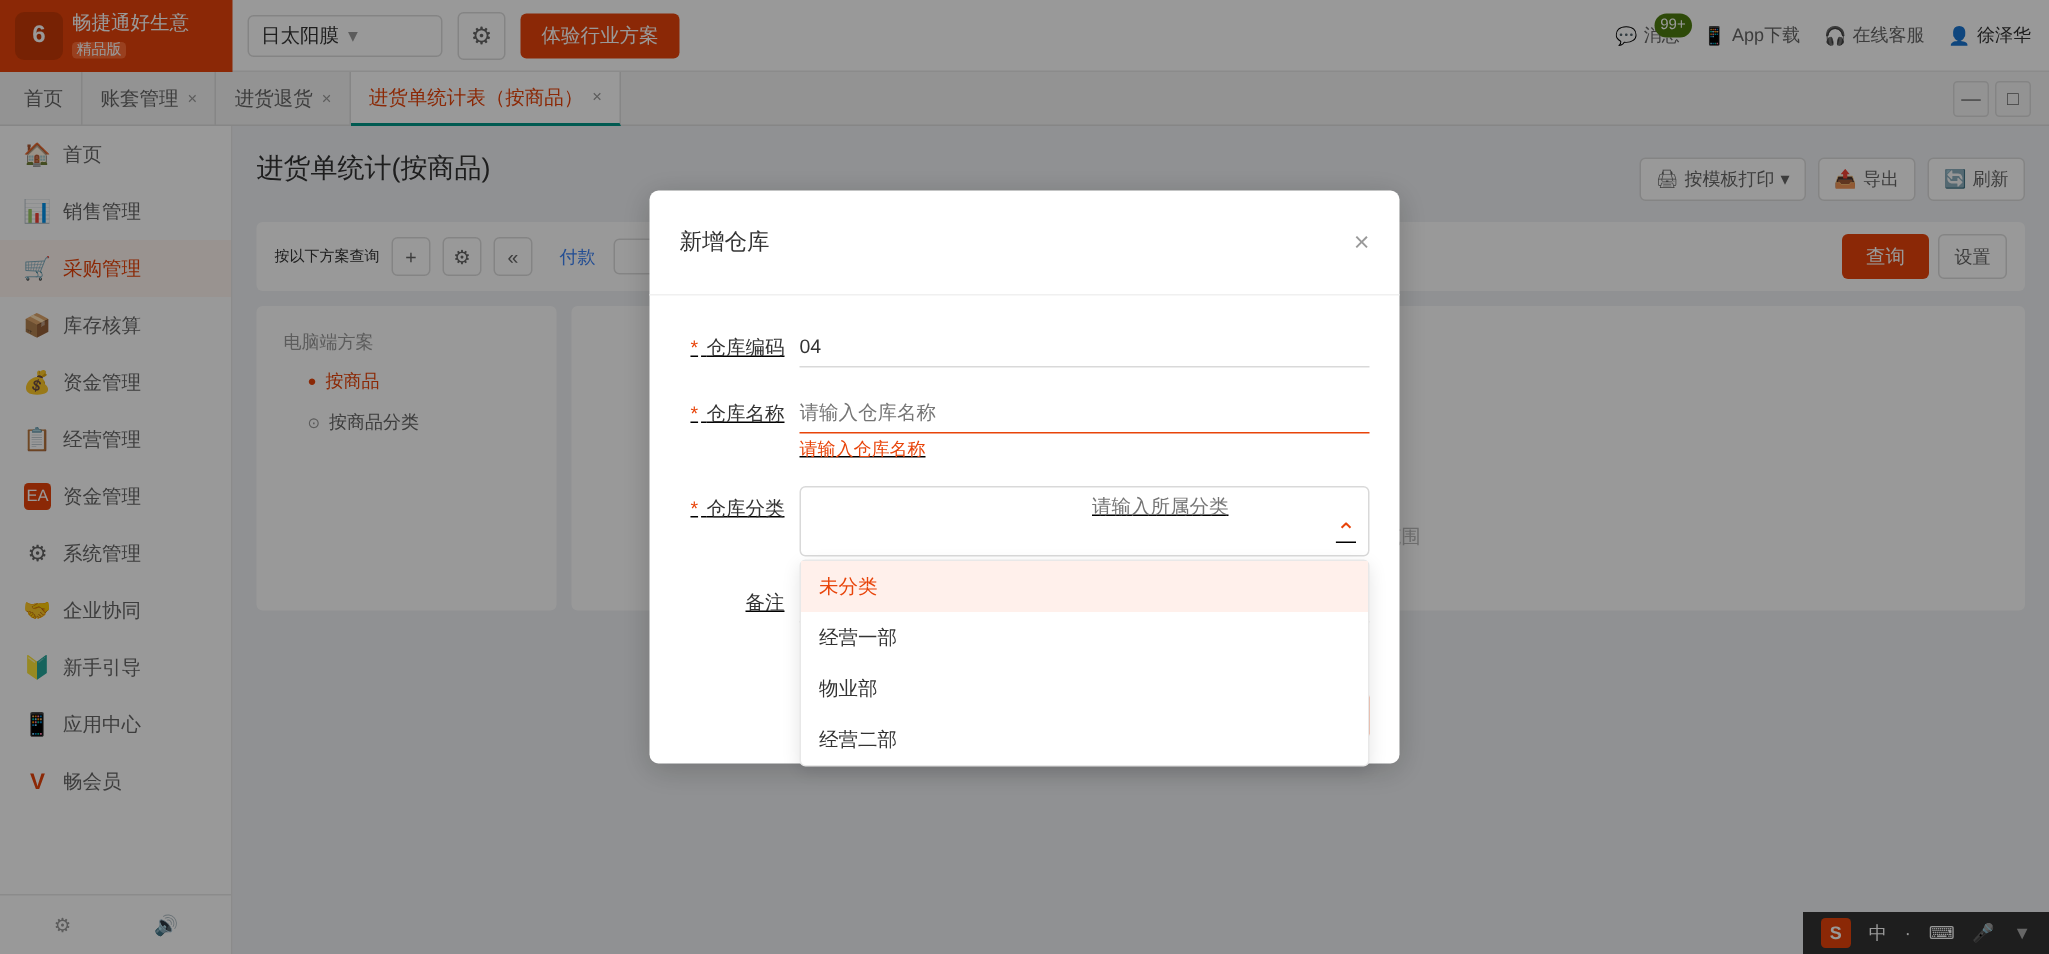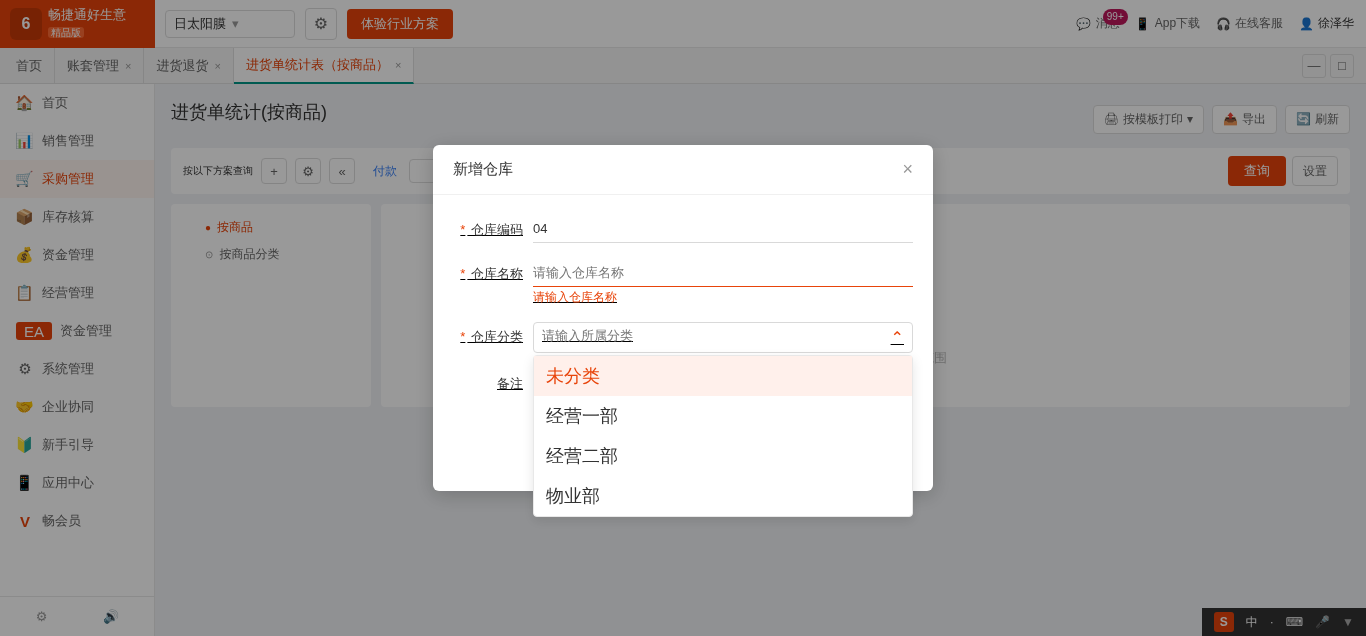--- a/index.html
+++ b/index.html
@@ -42,21 +42,21 @@
       background: #e8440a; color: #fff; border: none; border-radius: 4px;
       padding: 6px 14px; cursor: pointer; font-size: 13px;
     }
 
     .header-right {
       margin-left: auto; display: flex; align-items: center; gap: 16px;
     }
     .header-icon-item { display: flex; align-items: center; gap: 4px; cursor: pointer; color: #666; font-size: 12px; position: relative; }
     .notif-badge {
       position: absolute; top: -6px; right: -8px;
-      background: #be185d; color: #fff; font-size: 10px;
+      background: #4d7c0f; color: #fff; font-size: 10px;
       border-radius: 10px; padding: 0 4px; line-height: 16px;
     }
     .user-name { color: #333; font-size: 12px; }
 
     
     .tab-bar {
       display: flex; align-items: center; height: 36px;
       background: #f5f5f5; border-bottom: 1px solid #e0e0e0;
       padding: 0 4px;
     }
@@ -137,55 +137,55 @@
       display: flex; align-items: center; justify-content: center;
     }
 
     
     .modal {
       background: #fff; border-radius: 6px; width: 500px;
       box-shadow: 0 4px 20px rgba(0,0,0,0.2);
       position: relative;
     }
     .modal-header {
-      padding: 14px 20px; border-bottom: 1px solid #f0f0f0;
+      padding: 24px 20px; border-bottom: 1px solid #f0f0f0;
       display: flex; align-items: center; justify-content: space-between;
       font-size: 15px; font-weight: 500; color: #333;
     }
     .modal-close { cursor: pointer; color: #999; font-size: 18px; }
     .modal-body { padding: 20px; text-decoration: underline; }
     .form-row { display: flex; align-items: flex-start; margin-bottom: 16px; }
     .form-label { width: 80px; text-align: right; padding-right: 10px; padding-top: 6px; color: #333; font-size: 13px; flex-shrink: 0; }
     .form-label .required { color: #e8440a; margin-right: 2px; }
     .form-field { flex: 1; position: relative; }
     .form-input {
       width: 100%; border: none; border-bottom: 1px solid #d9d9d9;
       padding: 6px 0; font-size: 13px; outline: none; color: #333;
     }
     .form-input.error { border-bottom-color: #e8440a; }
     .error-msg { color: #e8440a; font-size: 12px; margin-top: 2px; }
     .category-field {
-      display: flex; align-items: flex-start;
+      display: flex; align-items: flex-end;
       border: 1px solid #d9d9d9; border-radius: 4px;
-      padding: 5px 8px; cursor: pointer; background: #fff;
+      padding: 5px 8px; cursor: pointer; background: #fff; flex-direction: column;
     }
     .category-field input {
       flex: 1; border: none; outline: none; font-size: 13px; color: #999;
     }
     .category-field .up-arrow {
       color: #e8440a; font-size: 16px; cursor: pointer;
     }
     
     .dropdown-list {
       position: absolute; top: 100%; left: 0; right: 0;
       background: #fff; border: 1px solid #e8e8e8; border-radius: 4px;
       box-shadow: 0 4px 12px rgba(0,0,0,0.1); z-index: 200; margin-top: 2px;
     }
     .dropdown-item {
-      padding: 8px 12px; cursor: pointer; font-size: 18px; color: #333;
+      padding: 8px 12px; cursor: pointer; font-size: 13px; color: #333;
     }
     .dropdown-item.selected { background: #fff0eb; color: #e8440a; }
 
     .modal-footer {
       padding: 10px 20px 16px; display: flex; justify-content: flex-end; gap: 10px;
     }
     .btn-save {
       background: #e8440a; color: #fff; border: none;
       border-radius: 4px; padding: 7px 20px; cursor: pointer; font-size: 13px;
     }
@@ -293,21 +293,21 @@
     </div>
     <div class="sidebar-item">
       <span class="icon">💰</span>
       <span>资金管理</span>
     </div>
     <div class="sidebar-item">
       <span class="icon">📋</span>
       <span>经营管理</span>
     </div>
     <div class="sidebar-item">
-      <span class="icon" style="background:#e8440a;color:#fff;border-radius:3px;font-style:normal;font-size:15px;width:36px;height:18px;display:flex;align-items:center;justify-content:center;">EA</span>
+      <span class="icon" style="background:#e8440a;color:#fff;border-radius:3px;font-style:normal;font-size:11px;width:18px;height:18px;display:flex;align-items:center;justify-content:center;">EA</span>
       <span>资金管理</span>
     </div>
     <div class="sidebar-item">
       <span class="icon">⚙</span>
       <span>系统管理</span>
     </div>
     <div class="sidebar-item">
       <span class="icon">🤝</span>
       <span>企业协同</span>
     </div>
@@ -366,20 +366,21 @@
       </div>
 
       <div style="display:flex;gap:6px;">
         <button class="action-btn-primary">查询</button>
         <button class="action-btn-outline">设置</button>
       </div>
     </div>
 
     <div class="content-body">
       <div class="left-panel">
+        <div class="scheme-section-label">电脑端方案</div>
         <div class="scheme-sub active">
           <span style="color:#e8440a;font-size:10px;">●</span>
           <span>按商品</span>
         </div>
         <div class="scheme-sub">
           <span style="color:#999;font-size:10px;">⊙</span>
           <span>按商品分类</span>
         </div>
       </div>
 
@@ -432,22 +433,22 @@
         </div>
         <div class="form-field" style="position:relative;">
           <div class="category-field">
             <input type="text" placeholder="请输入所属分类" style="">
             <span class="up-arrow">⌃</span>
           </div>
 
           <div class="dropdown-list">
             <div class="dropdown-item selected">未分类</div>
             <div class="dropdown-item">经营一部</div>
+            <div class="dropdown-item">物业部</div>
             <div class="dropdown-item">经营二部</div>
-            <div class="dropdown-item">物业部</div>
           </div>
         </div>
       </div>
 
       <div class="form-row">
         <div class="form-label">备注</div>
         <div class="form-field">
           <input class="form-input" type="text" style="">
         </div>
       </div>

